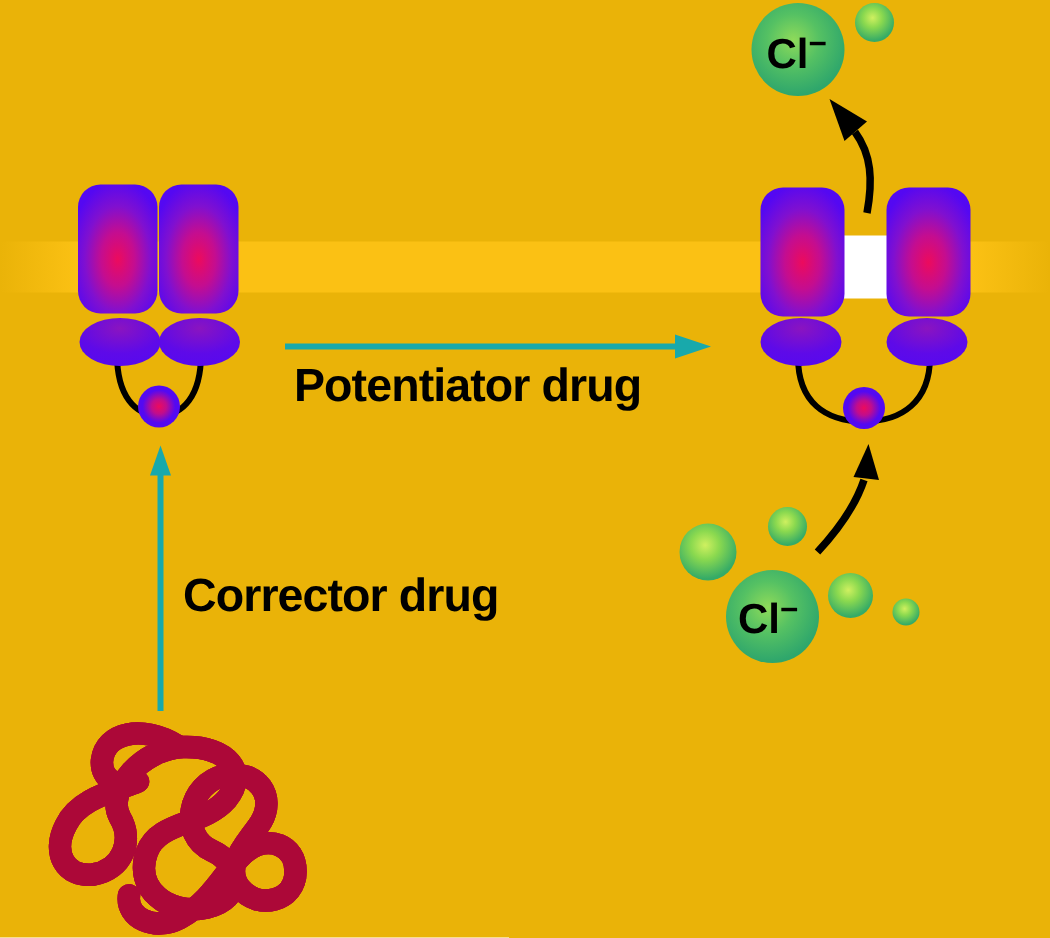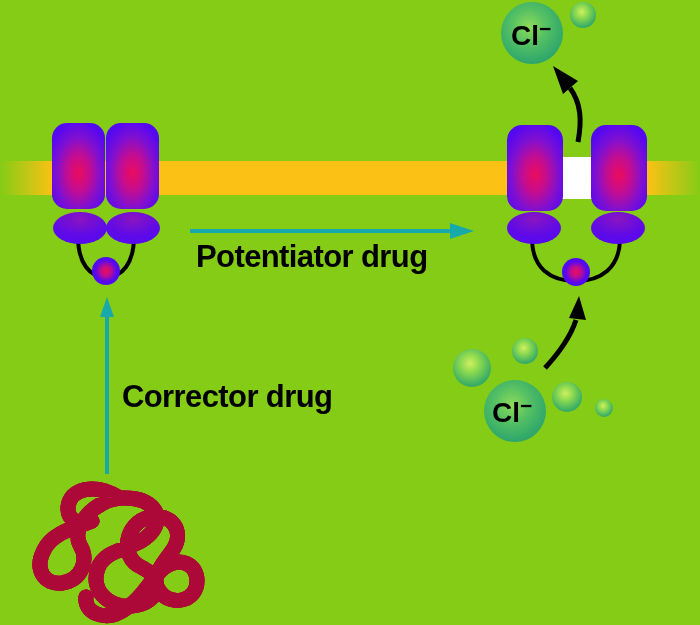--- a/index.html
+++ b/index.html
@@ -1,19 +1,19 @@
 <!DOCTYPE html>
 <html><head>
 <meta charset="utf-8">
 <style>
   html,body{margin:0;padding:0;background:#ffffff;}
   #stage{
     position:relative;
     width:700px;height:625px;
-    background:#84cc16;
+    background:#eab308;
     font-family:"Liberation Sans", sans-serif;
     overflow:hidden;
   }
   svg{display:block;}
   text{
     font-family:"Liberation Sans", sans-serif;
     font-weight:bold;
     fill:#000000;
   }
   .drug-label{font-size:31px;letter-spacing:-0.6px;}

